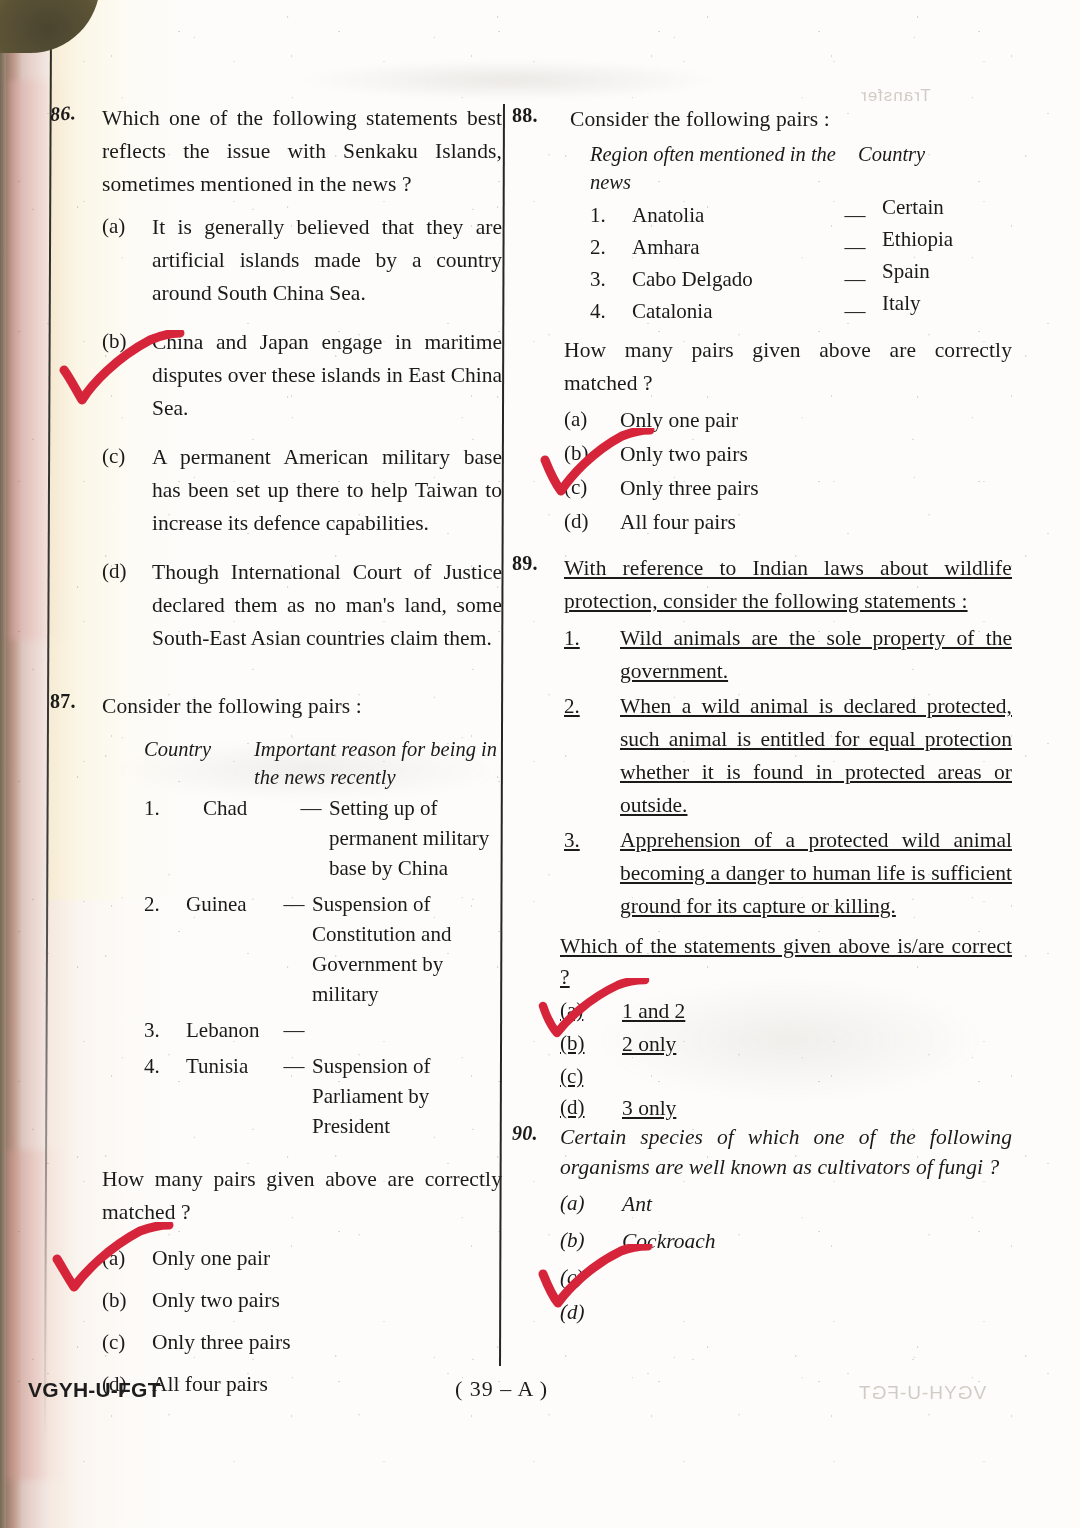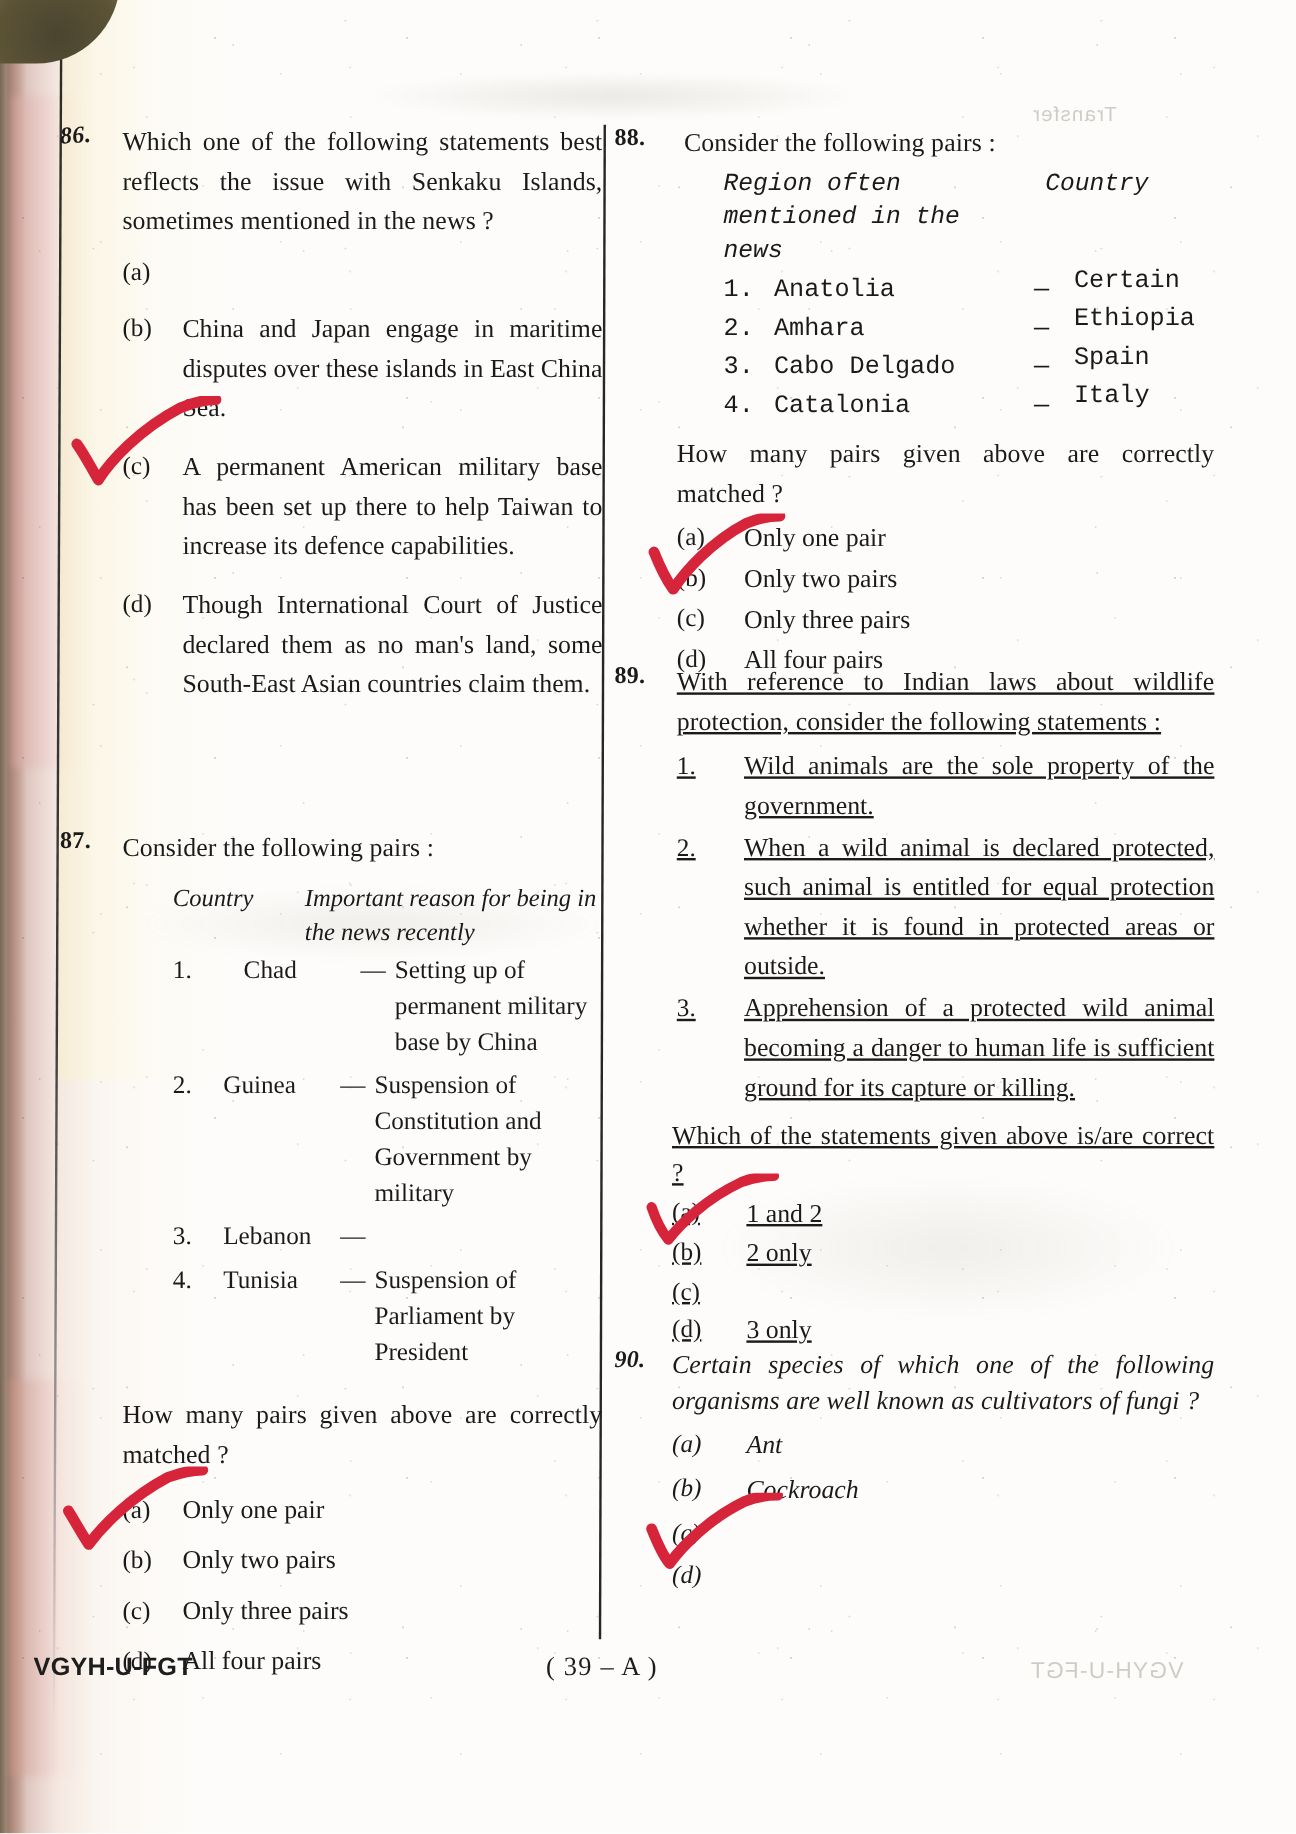--- a/index.html
+++ b/index.html
@@ -170,20 +170,21 @@
 
   <div class="col col-left">
 
     <div class="q" style="top:102px;">
       <div class="qnum skew">86.</div>
       <div class="qbody">
         <div class="stem">Which one of the following statements best reflects the issue with Senkaku Islands, sometimes mentioned in the news ?</div>
         <div class="opts">
           <div class="opt spaced">
             <span class="lbl">(a)</span>
+            <span class="txt">It is generally believed that they are artificial islands made by a country around South China Sea.</span>
           </div>
           <div class="opt spaced">
             <span class="lbl">(b)</span>
             <span class="txt">China and Japan engage in maritime disputes over these islands in East China Sea.</span>
           </div>
           <div class="opt spaced">
             <span class="lbl">(c)</span>
             <span class="txt">A permanent American military base has been set up there to help Taiwan to increase its defence capabilities.</span>
           </div>
           <div class="opt">
@@ -255,21 +256,21 @@
     </div>
   </div>
 
   <div class="col col-right">
 
     <div class="q" style="top:104px;">
       <div class="qnum">88.</div>
       <div class="qbody" style="margin-left:58px;">
         <div class="stem tight">Consider the following pairs :</div>
 
-        <div style="margin-left:33px; margin-top:6px;font-family:Liberation Mono, monospace;">
+        <div style="margin-left:20px; margin-top:6px;">
           <div class="thead">
             <div style="width:250px; flex:none;">Region often mentioned in the news</div>
             <div style="flex:1; text-align:left; padding-left:18px;">Country</div>
           </div>
           <div class="rows" style="margin-top:4px;">
             <div class="row" style="margin-bottom:2px;">
               <span class="idx">1.</span>
               <span class="a" style="width:196px;">Anatolia</span>
               <span class="dash" style="width:54px;">—</span>
               <span class="b" style="position:relative; top:-8px;">Certain</span>

